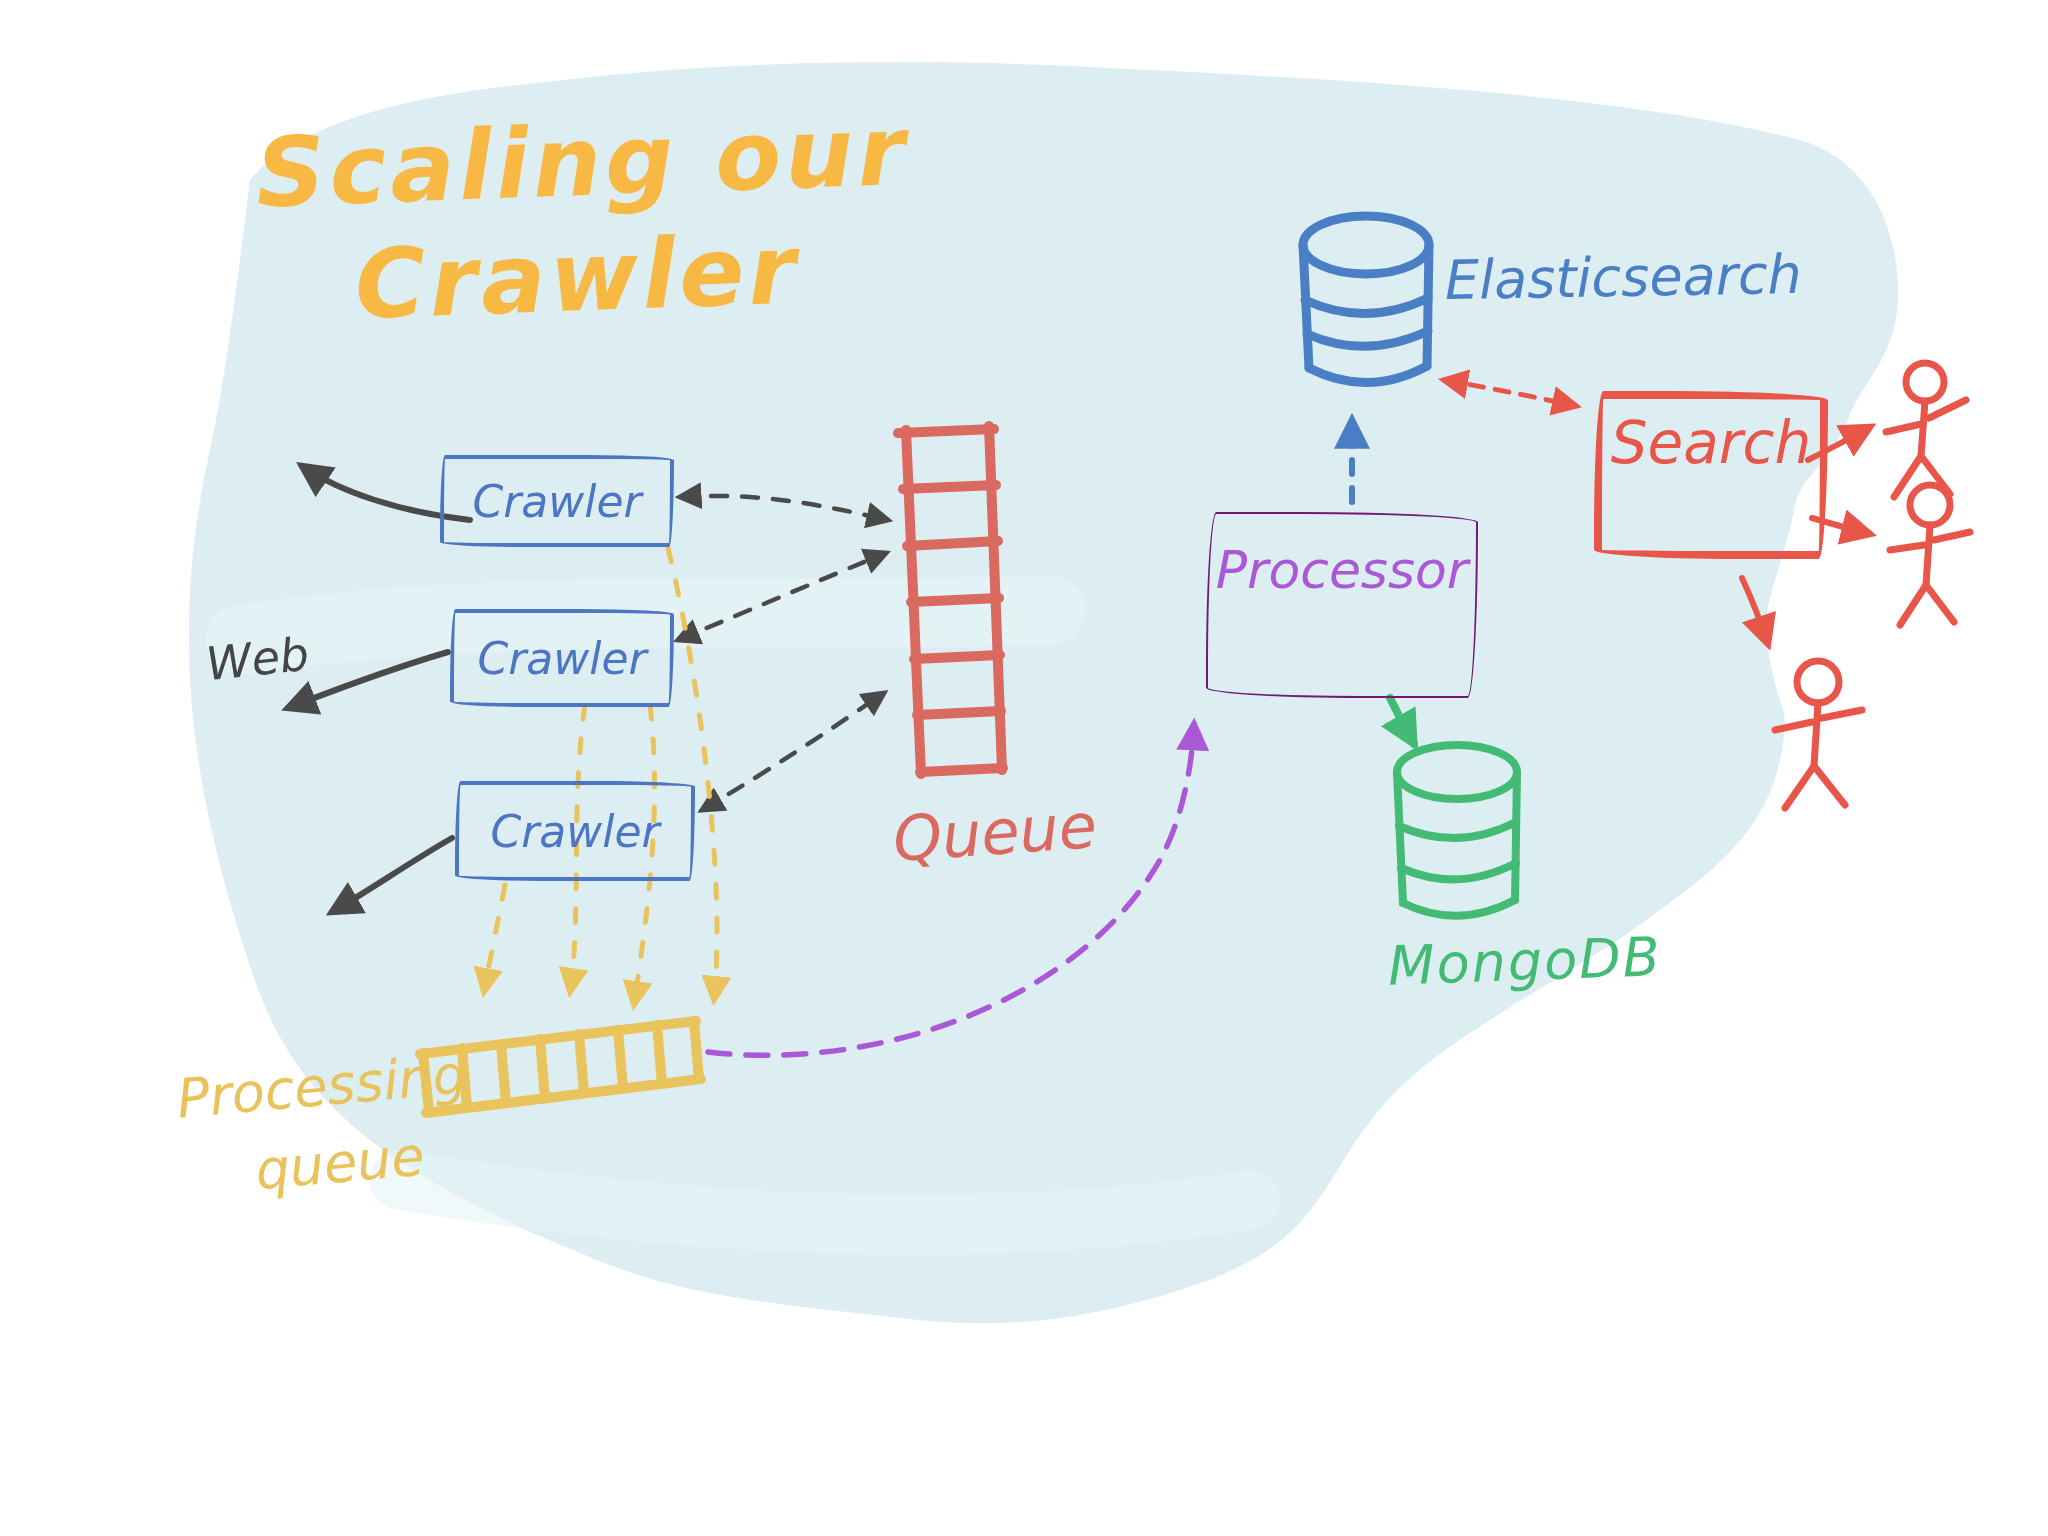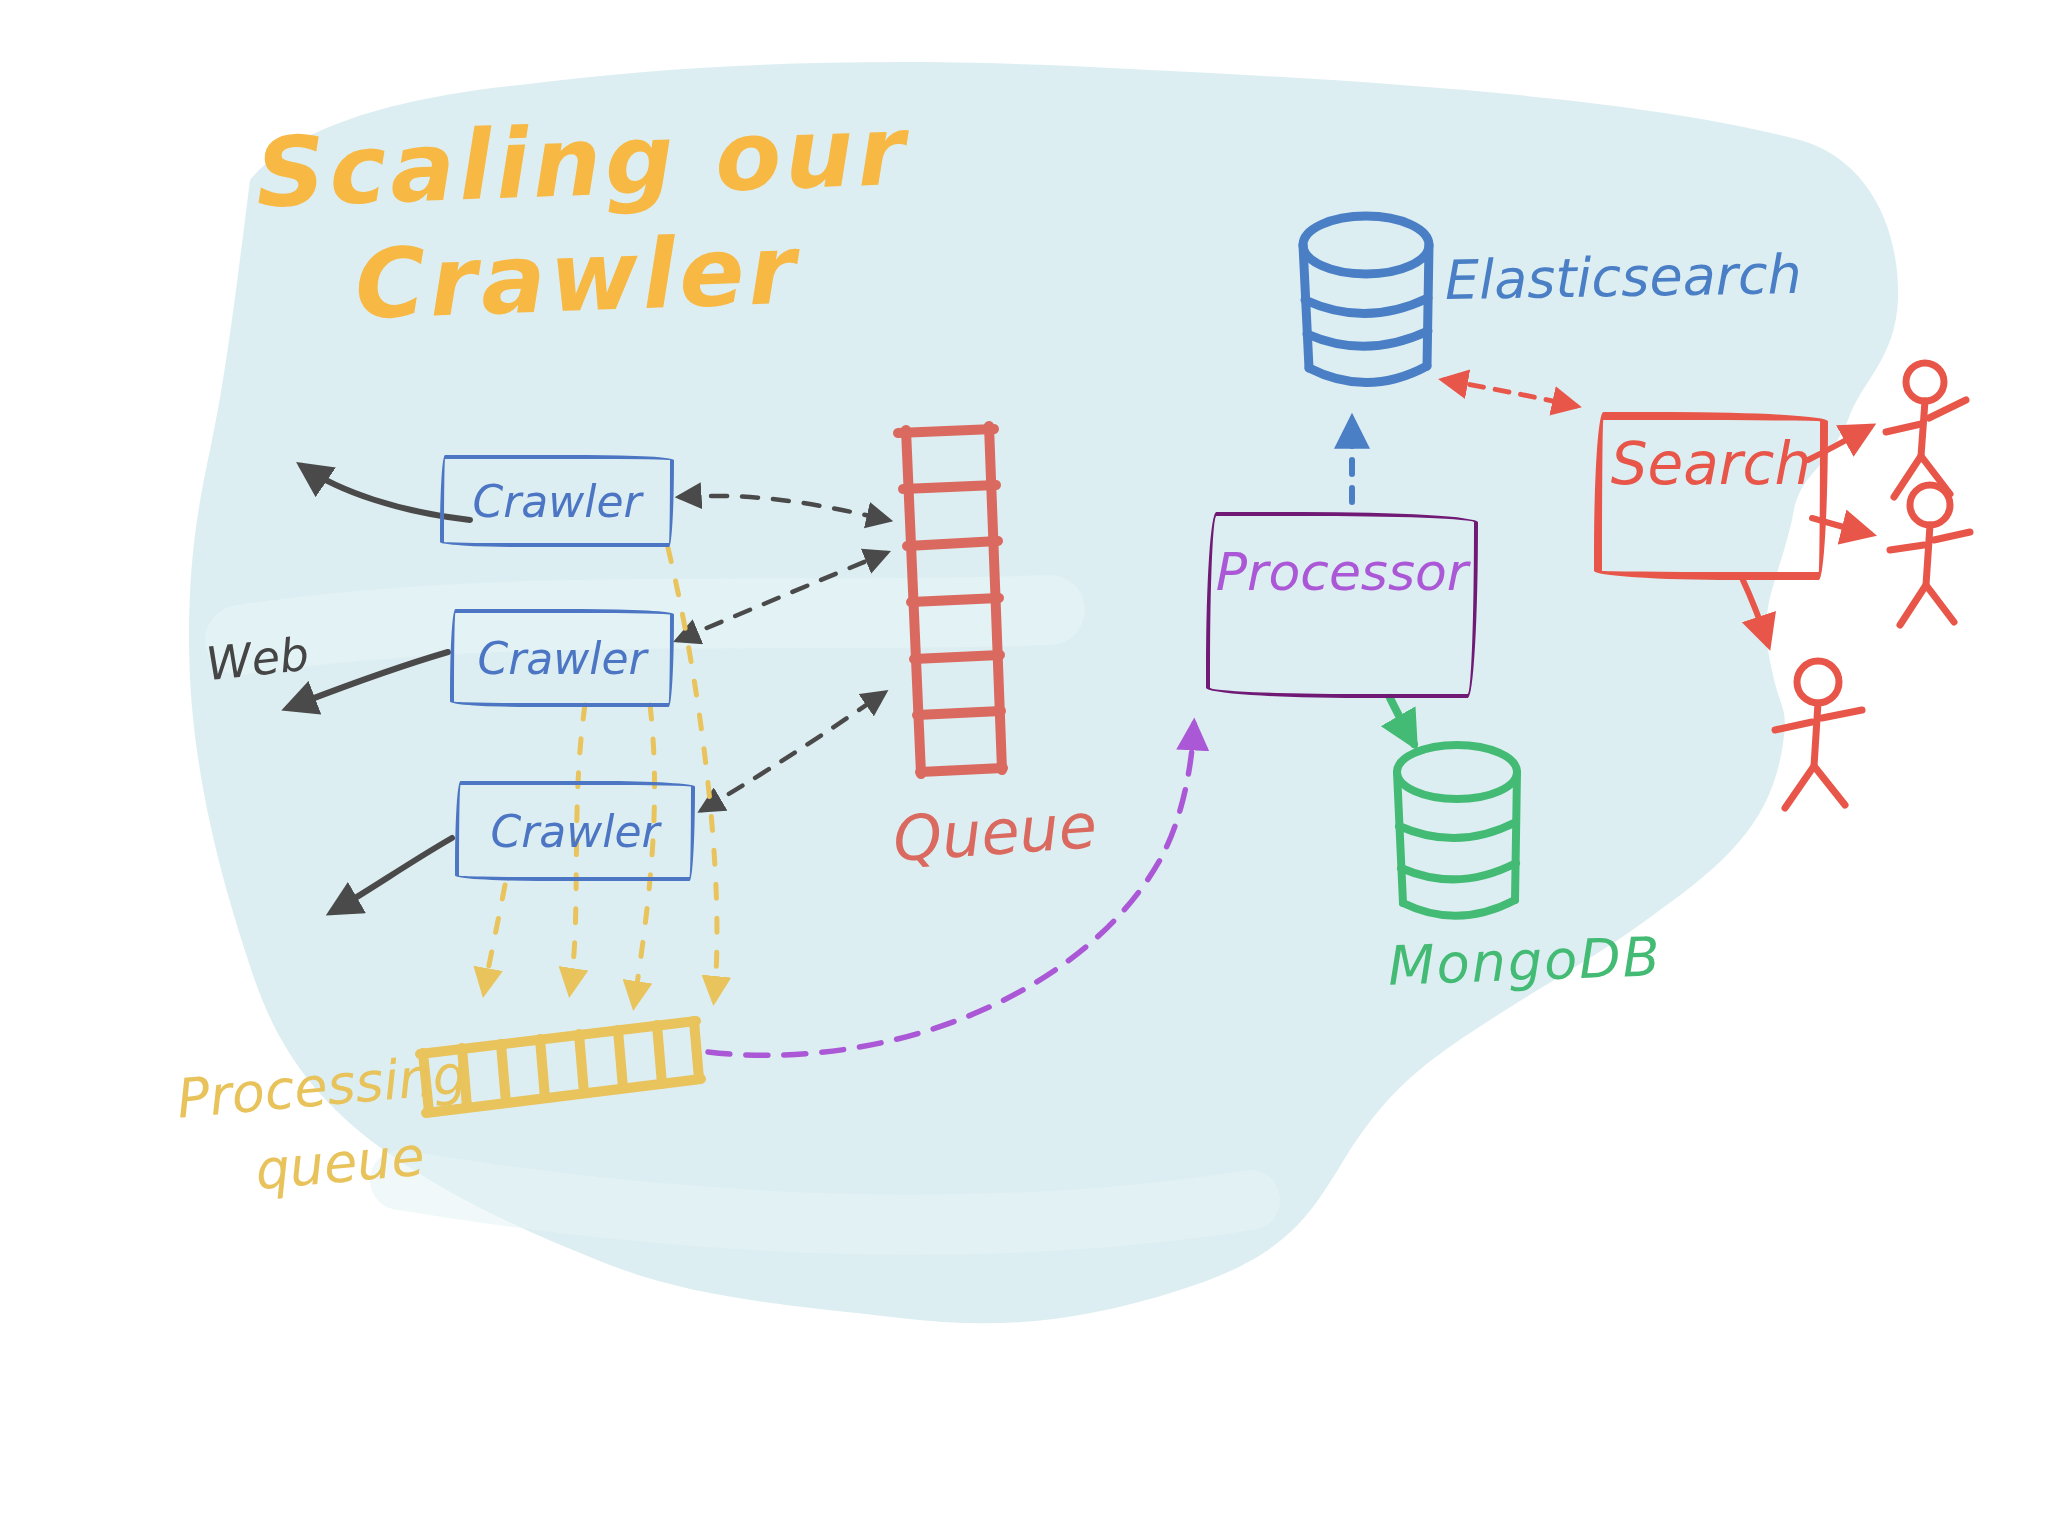--- a/index.html
+++ b/index.html
@@ -17,21 +17,21 @@
   }
   .title .t2{margin-left:95px;margin-top:-34px;}
   .box{
     position:absolute;display:flex;justify-content:center;background:transparent;
     border-radius:15px 255px 15px 225px / 225px 15px 255px 15px;
   }
   .crawler{
     border:4px solid #4c76c3;color:#4c76c3;font-size:44px;align-items:center;
   }
   .processor{
-    border:4px solid #701a75;color:#aa58d6;font-size:52px;align-items:flex-start;
+    border:2px solid #701a75;color:#aa58d6;font-size:52px;align-items:flex-start;
     padding-top:26px;box-sizing:border-box;
   }
   .search{
     border:8px solid #e8564a;color:#e8564a;font-size:58px;align-items:flex-start;
     padding-top:10px;box-sizing:border-box;
   }
   .lbl-web{left:206px;top:632px;color:#454545;font-size:46px;transform:rotate(-6deg);}
   .lbl-queue{left:893px;top:796px;color:#da6a60;font-size:62px;transform:rotate(-4deg);}
   .lbl-procqueue{left:180px;top:1048px;color:#e8c25a;font-size:54px;line-height:1.45;transform:rotate(-5deg);}
   .lbl-procqueue .t2{margin-left:72px;}
@@ -183,21 +183,21 @@
     <span>Crawler</span>
   </div>
   <div class="box crawler hand" style="left:455px;top:781px;width:232px;height:92px;">
     <span>Crawler</span>
   </div>
 
   <div class="box processor hand" style="left:1206px;top:512px;width:272px;height:186px;">
     <span>Processor</span>
   </div>
 
-  <div class="box search hand" style="left:1594px;top:412px;width:234px;height:168px;">
+  <div class="box search hand" style="left:1594px;top:391px;width:234px;height:168px;">
     <span>Search</span>
   </div>
 
   <div class="abs hand lbl-web">Web</div>
   <div class="abs hand lbl-queue">Queue</div>
   <div class="abs hand lbl-procqueue">
     <div>Processing</div>
     <div class="t2">queue</div>
   </div>
   <div class="abs hand lbl-es">Elasticsearch</div>

